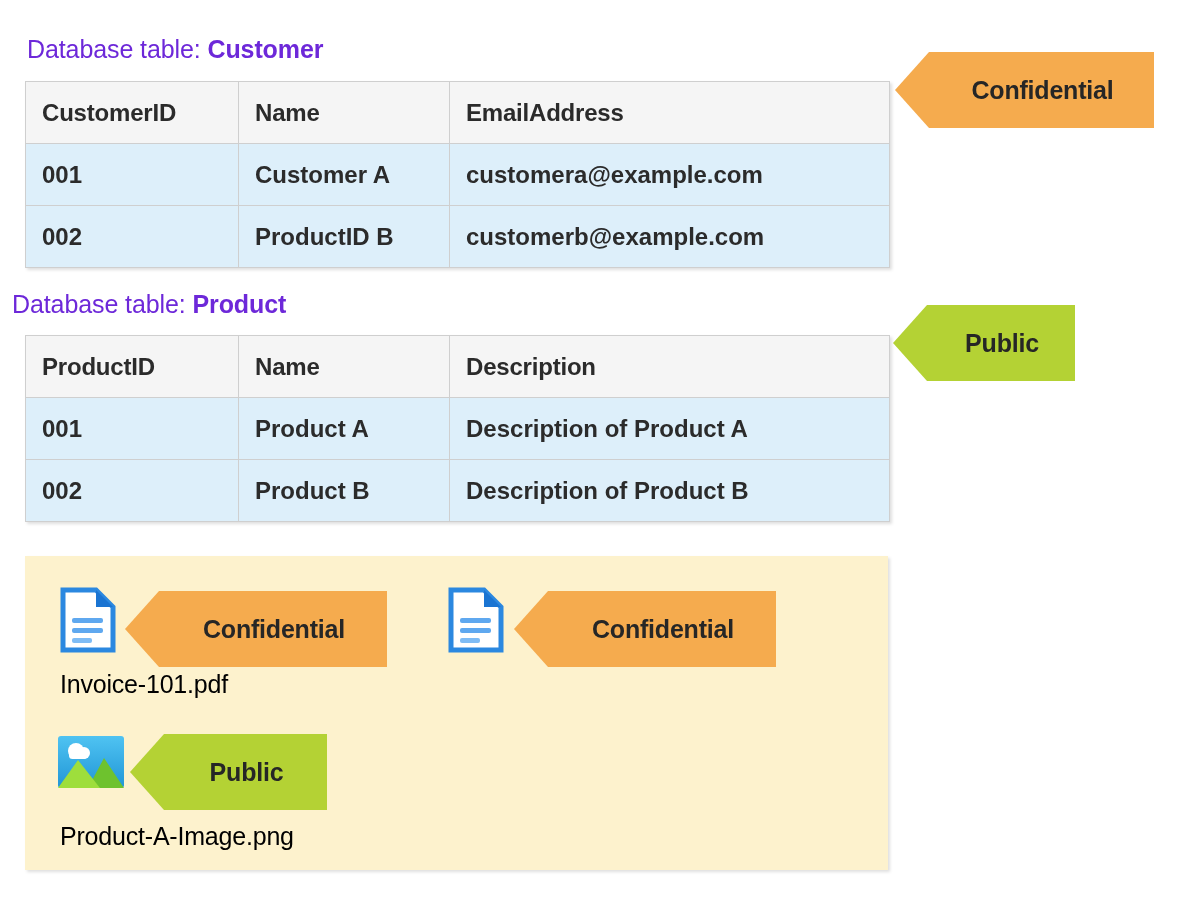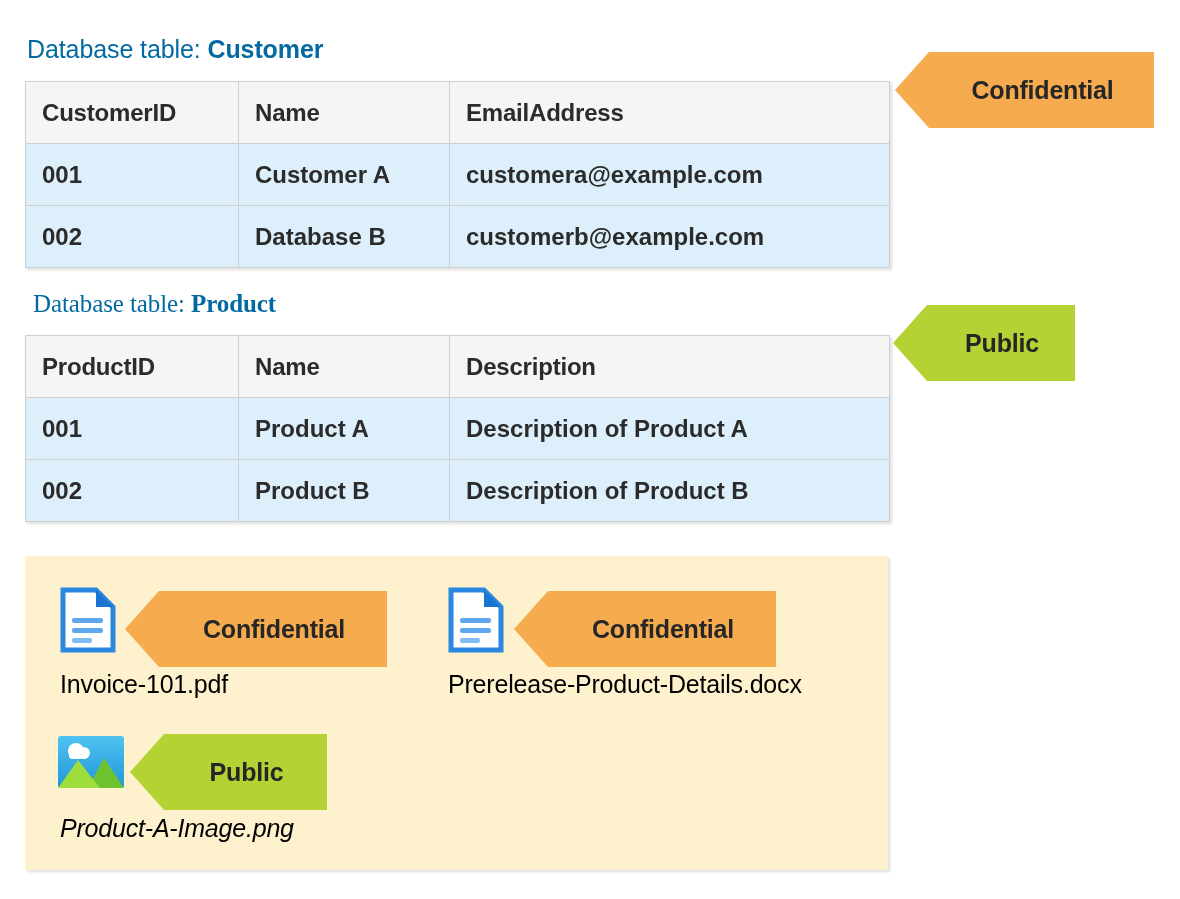--- a/index.html
+++ b/index.html
@@ -16,21 +16,21 @@
     font-family: "Liberation Sans", sans-serif;
     color: #262626;
     -webkit-font-smoothing: antialiased;
   }
 
   
   .caption {
     position: absolute;
     font-size: 25px;
     line-height: 30px;
-    color: #0369a1;
+    color: #6d28d9;
     white-space: nowrap;
     letter-spacing: -0.1px;
   }
   .caption .strong { font-weight: bold; }
 
   
   .db-table {
     position: absolute;
     border-collapse: collapse;
     table-layout: fixed;
@@ -130,29 +130,29 @@
     </tr>
   </thead>
   <tbody>
     <tr>
       <td>001</td>
       <td>Customer A</td>
       <td>customera@example.com</td>
     </tr>
     <tr>
       <td>002</td>
-      <td>Database B</td>
+      <td>ProductID B</td>
       <td>customerb@example.com</td>
     </tr>
   </tbody>
 </table>
 
 <div class="banner confidential" style="left:895px; top:52px; width:259px;">Confidential</div>
 
-<div class="caption" style="left:33px; top:289px;font-family:Liberation Serif, serif;">
+<div class="caption" style="left:12px; top:289px;">
   <span>Database table: </span><span class="strong">Product</span>
 </div>
 
 <table class="db-table" style="left:25px; top:335px;">
   <colgroup>
       <col class="c1">
       <col class="c2">
       <col class="c3">
     </colgroup>
   <thead>
@@ -198,36 +198,35 @@
     <span class="icon-doc" style="left:0px; top:31px;">
       <svg viewBox="0 0 56 66" width="56" height="66" xmlns="http://www.w3.org/2000/svg">
         <path d="M3 3 H36 L53 20 V63 H3 Z" fill="#ffffff" stroke="#2b88e0" stroke-width="5"></path>
         <path d="M36 3 L53 20 H36 Z" fill="#1a74d2"></path>
         <rect x="12" y="31" width="31" height="5" rx="2" fill="#5fa8ef"></rect>
         <rect x="12" y="41" width="31" height="5" rx="2" fill="#5fa8ef"></rect>
         <rect x="12" y="51" width="20" height="5" rx="2" fill="#7fbcf5"></rect>
       </svg>
     </span>
     <div class="banner confidential" style="left:66px; top:35px; width:262px;">Confidential</div>
-    <span class="file-name" style="left:0px; top:113px;">Prerelease-Product-Details.docx</span>
   </div>
 
   <div class="file-item" style="left:0; top:172px; width:400px; height:130px;">
     <span class="icon-img" style="left:33px; top:8px;">
       <svg viewBox="0 0 66 52" width="66" height="52" xmlns="http://www.w3.org/2000/svg">
         <defs>
           <linearGradient id="sky" x1="0" y1="0" x2="0" y2="1">
             <stop offset="0%" stop-color="#4fc3f2"></stop>
             <stop offset="100%" stop-color="#2196d6"></stop>
           </linearGradient>
         </defs>
         <rect x="0" y="0" width="66" height="52" rx="3" fill="url(#sky)"></rect>
         <path d="M30 52 L46 22 L66 52 Z" fill="#6ec22e"></path>
         <path d="M0 52 L20 24 L42 52 Z" fill="#9ede3c"></path>
         <circle cx="18" cy="15" r="8" fill="#ffffff"></circle>
         <circle cx="26" cy="17" r="6" fill="#ffffff"></circle>
         <rect x="11" y="16" width="18" height="7" rx="3.5" fill="#ffffff"></rect>
       </svg>
     </span>
     <div class="banner public" style="left:105px; top:6px; width:197px;">Public</div>
-    <span class="file-name" style="left:35px; top:85px;font-style:italic;">Product-A-Image.png</span>
+    <span class="file-name" style="left:35px; top:93px;">Product-A-Image.png</span>
   </div>
 </div>
 
 </body></html>

